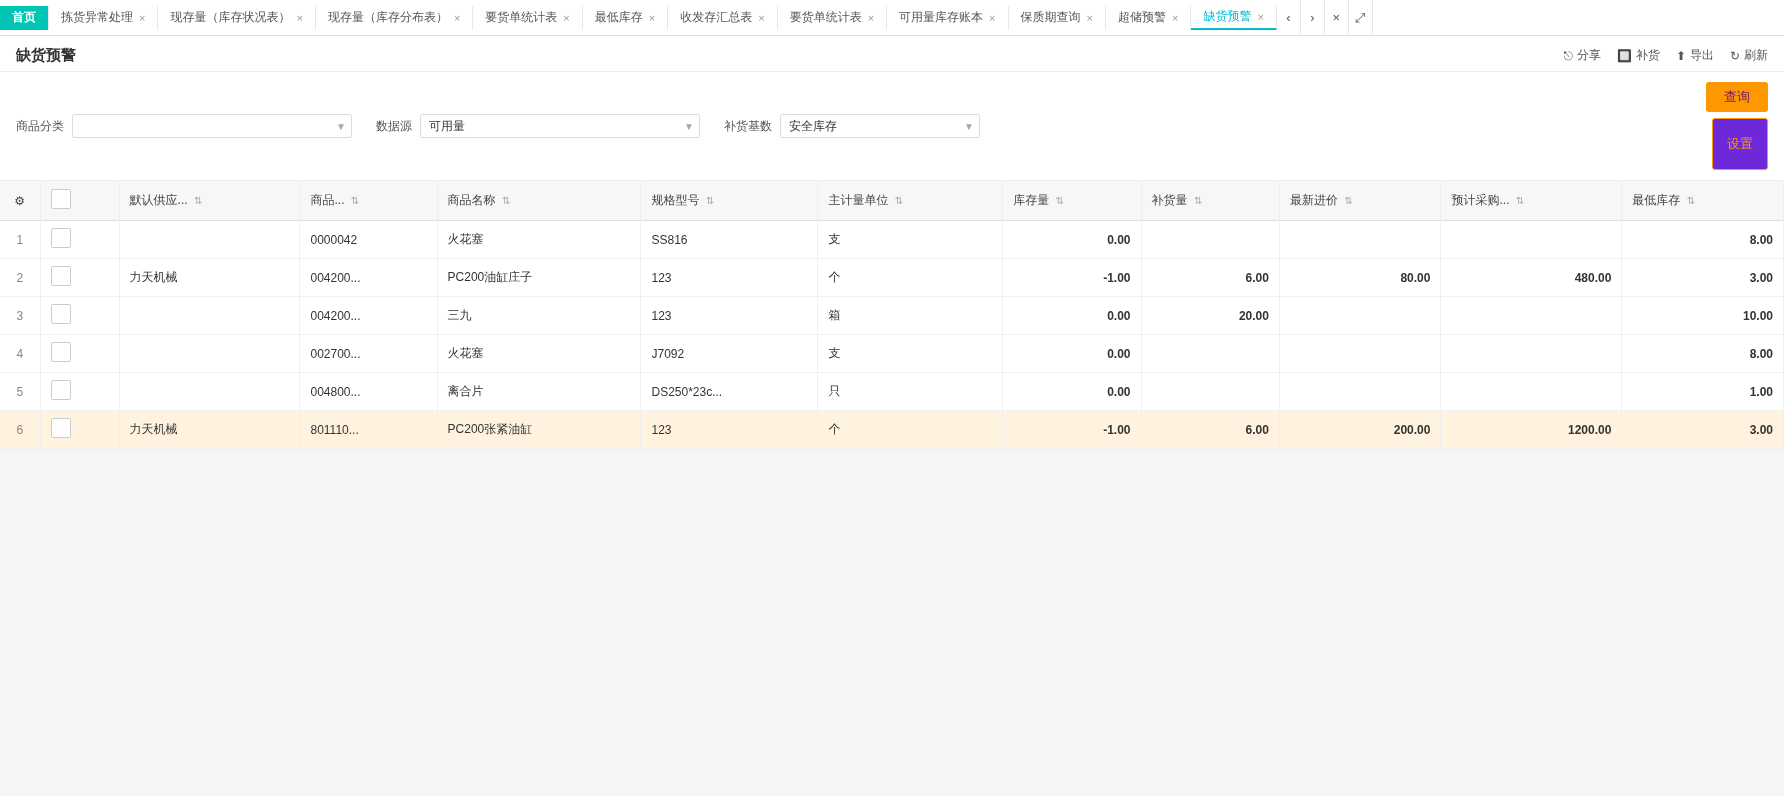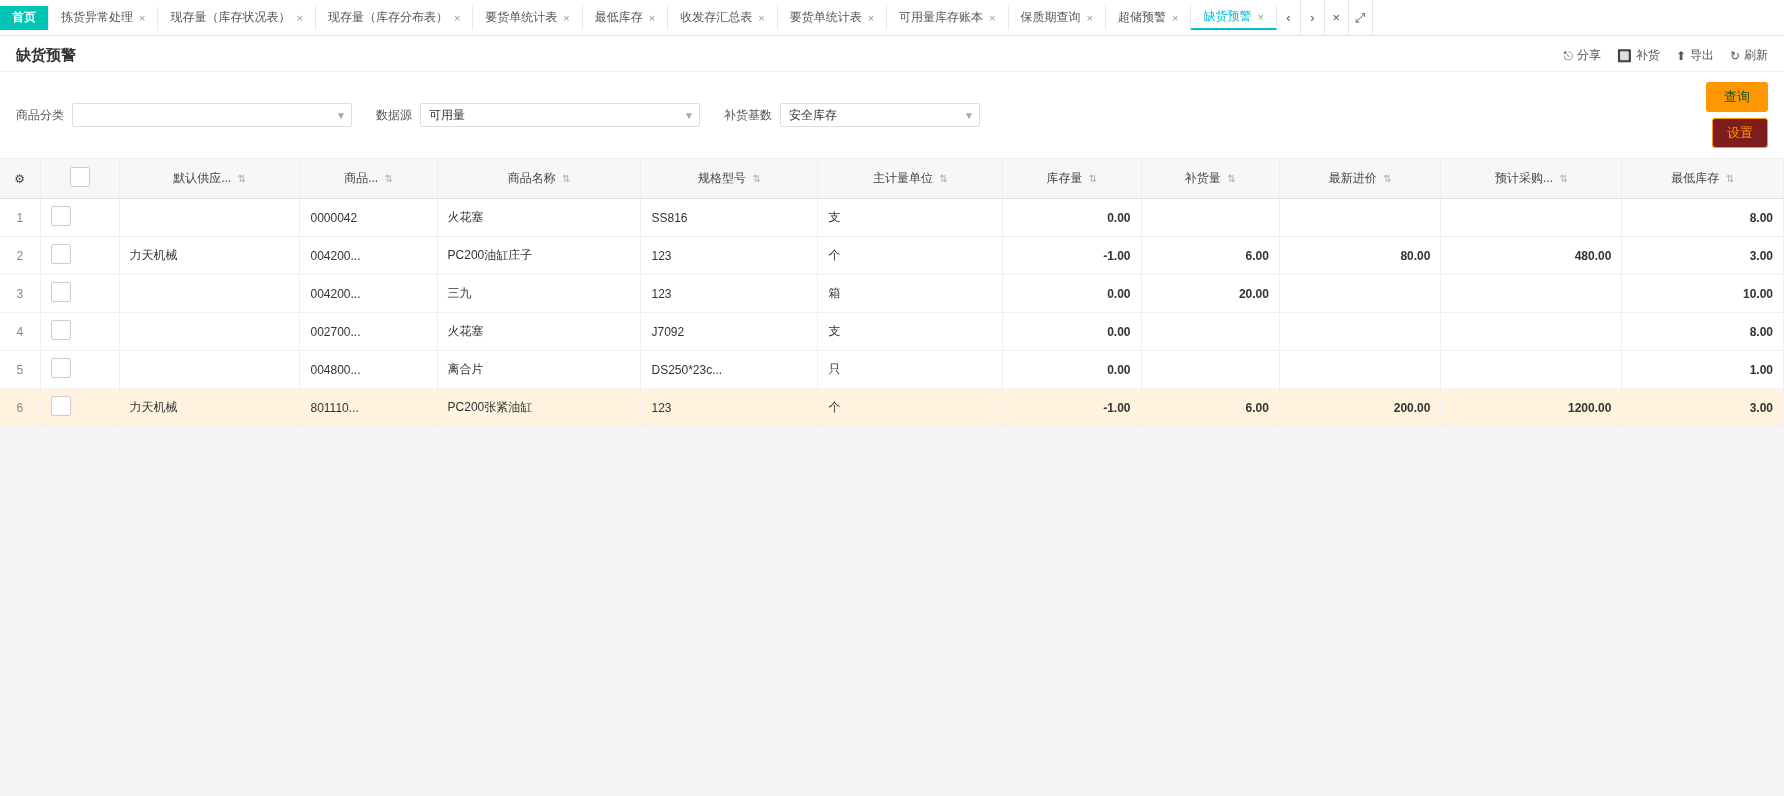--- a/index.html
+++ b/index.html
@@ -110,33 +110,33 @@
       padding: 4px 24px 4px 8px;
       font-size: 12px;
       color: #333;
       background: #fff;
       cursor: pointer;
       min-width: 200px;
       appearance: none;
     }
     .btn-query {
       background: #ff9800;
-      color: #14532d;
+      color: #701a75;
       border: none;
       border-radius: 3px;
       padding: 6px 18px;
       font-size: 13px;
       cursor: pointer;
     }
     .btn-settings {
-      background: #7f1d1d;
+      background: #6d28d9;
       color: #ff9800;
       border: 1px solid #ff9800;
       border-radius: 3px;
-      padding: 5px 14px;
+      padding: 16px 14px;
       font-size: 13px;
       cursor: pointer;
     }
 
     
     .table-container {
       background: #fff;
       margin: 0;
       overflow-x: auto;
     }
@@ -144,21 +144,21 @@
       width: 100%;
       border-collapse: collapse;
       font-size: 12px;
     }
     thead tr {
       background: #f7f7f7;
       border-bottom: 1px solid #e0e0e0;
     }
     thead th {
       padding: 8px 10px;
-      text-align: center;
+      text-align: left;
       font-weight: 500;
       color: #444;
       border-right: 1px solid #eee;
       white-space: nowrap;
       user-select: none;
     }
     thead th:first-child {
       text-align: center;
       width: 40px;
     }

